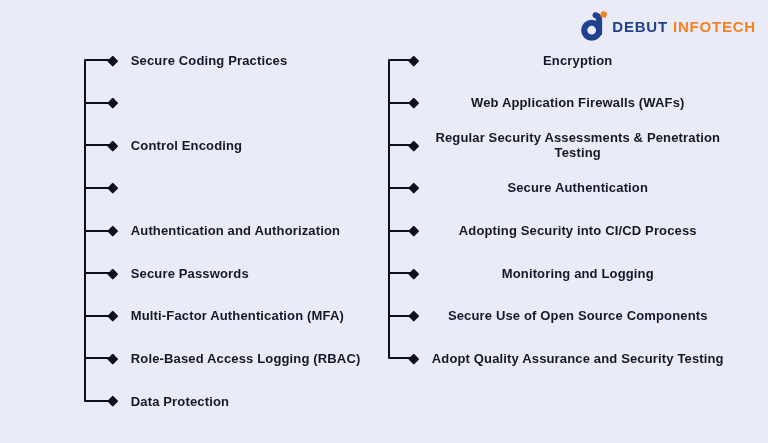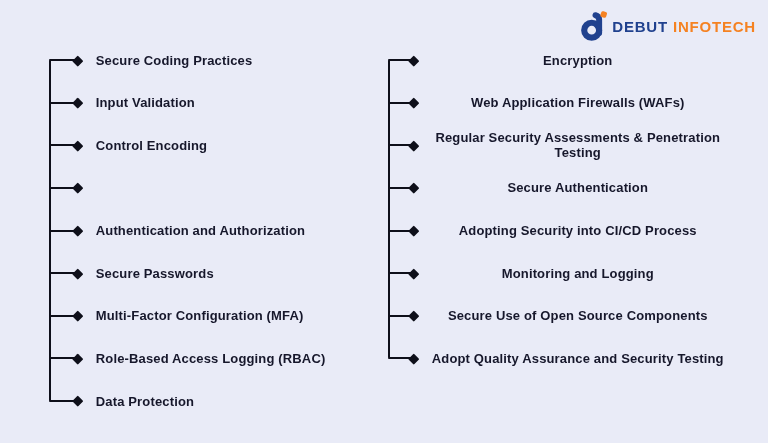--- a/index.html
+++ b/index.html
@@ -27,21 +27,21 @@
     align-items: center;
     gap: 4px;
   }
   .logo-icon { width: 28px; height: 31px; display: block; }
   .logo-text { font-size: 15px; font-weight: 700; letter-spacing: 0.8px; white-space: nowrap; }
   .logo-primary { color: #20418e; }
   .logo-secondary { color: #f58222; margin-left: 5px; }
 
   
   .col { position: absolute; top: 39px; }
-  .col-left  { left: 49px; }
+  .col-left  { left: 84px; }
   .col-right { left: 388px; }
 
   .spine {
     position: absolute;
     left: 0;
     top: 21.3px;
     width: 2px;
     background: #0e0f1a;
     border-radius: 1px;
   }
@@ -100,21 +100,20 @@
     <div class="spine"></div>
 
     <div class="row">
       <span class="branch"></span>
       <span class="diamond"></span>
       <span class="label">Secure Coding Practices</span>
     </div>
     <div class="row">
       <span class="branch"></span>
       <span class="diamond"></span>
-      <span class="label">Input Validation</span>
     </div>
     <div class="row">
       <span class="branch"></span>
       <span class="diamond"></span>
       <span class="label">Control Encoding</span>
     </div>
     <div class="row">
       <span class="branch"></span>
       <span class="diamond"></span>
     </div>
@@ -124,21 +123,21 @@
       <span class="label">Authentication and Authorization</span>
     </div>
     <div class="row">
       <span class="branch"></span>
       <span class="diamond"></span>
       <span class="label">Secure Passwords</span>
     </div>
     <div class="row">
       <span class="branch"></span>
       <span class="diamond"></span>
-      <span class="label">Multi-Factor Configuration (MFA)</span>
+      <span class="label">Multi-Factor Authentication (MFA)</span>
     </div>
     <div class="row">
       <span class="branch"></span>
       <span class="diamond"></span>
       <span class="label">Role-Based Access Logging (RBAC)</span>
     </div>
     <div class="row">
       <span class="branch"></span>
       <span class="diamond"></span>
       <span class="label">Data Protection</span>

